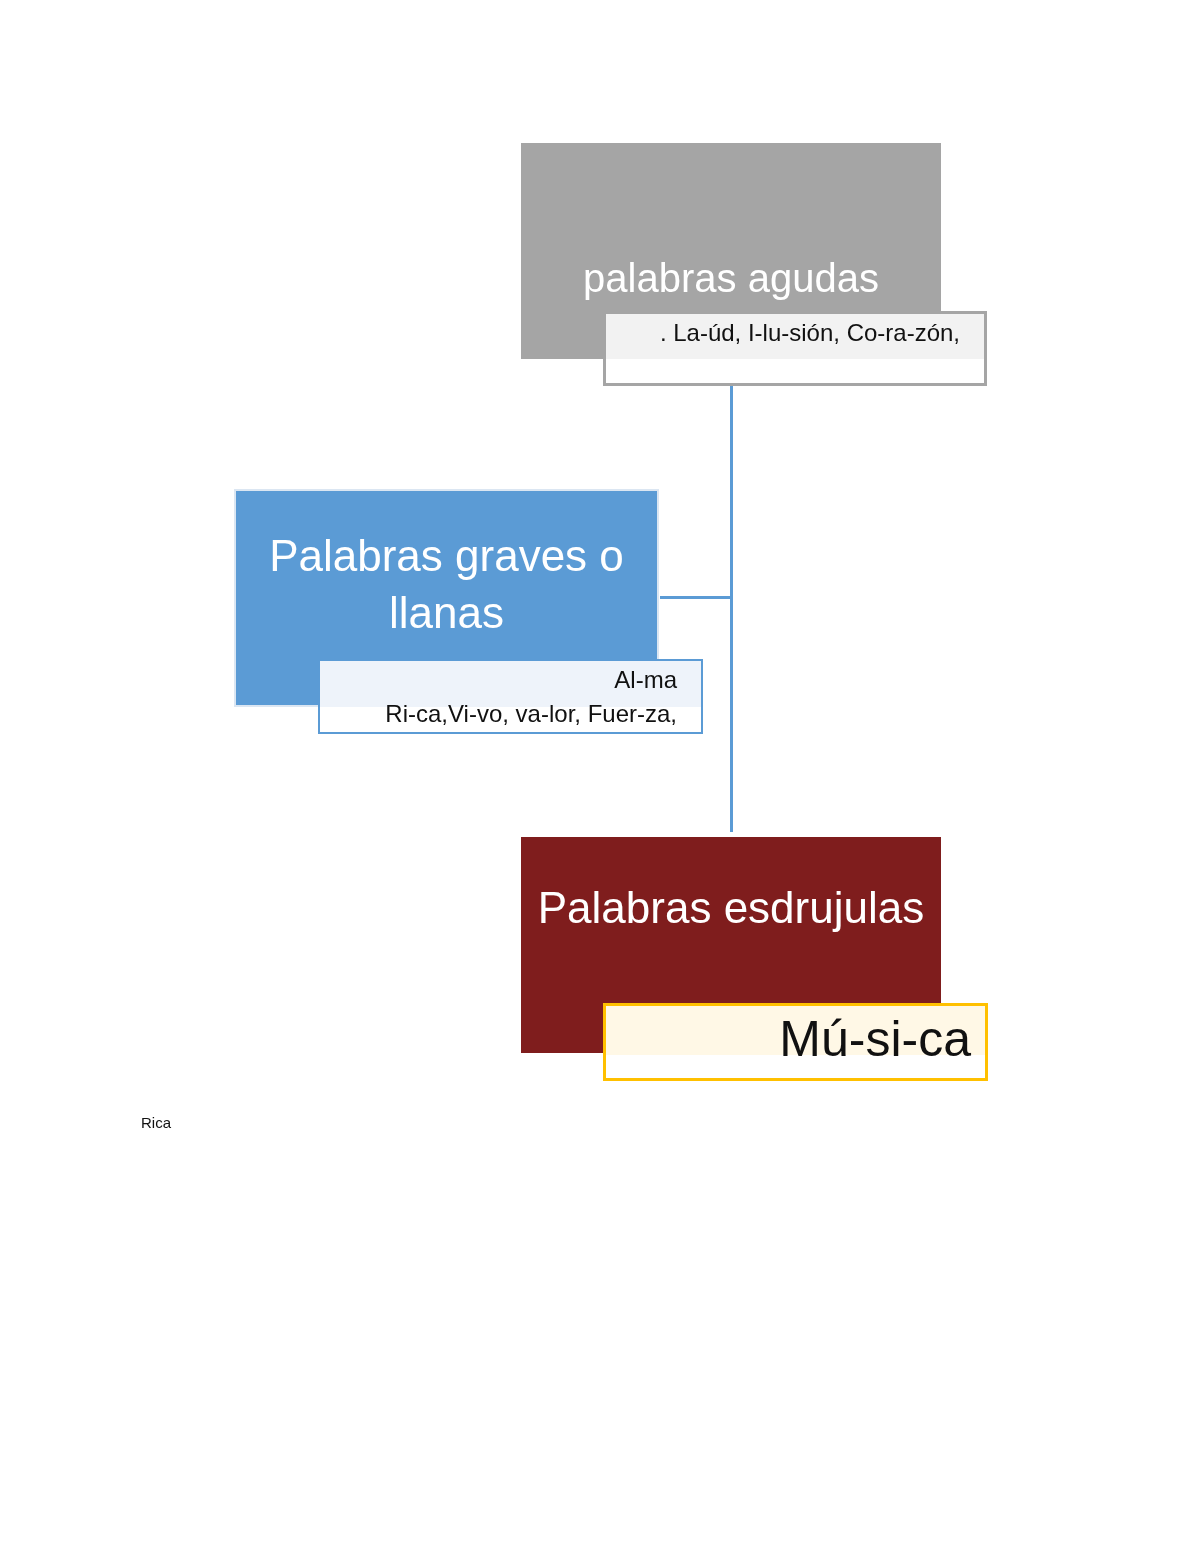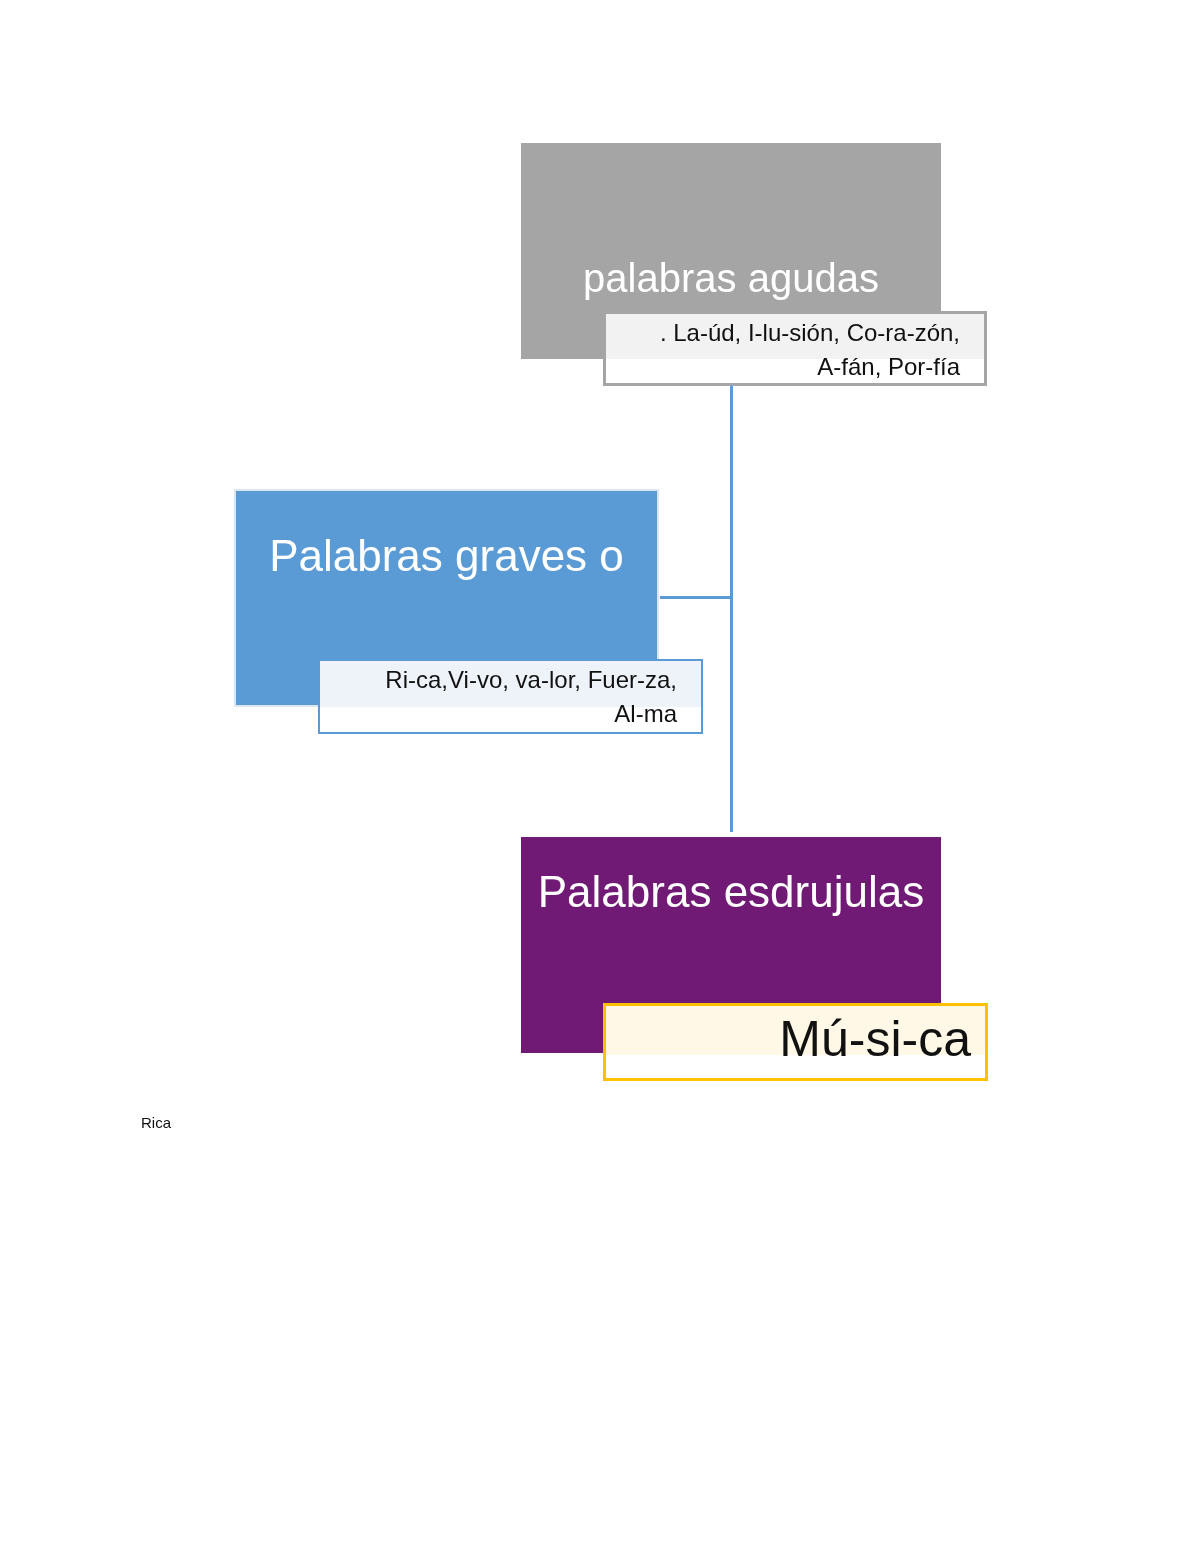--- a/index.html
+++ b/index.html
@@ -23,31 +23,31 @@
 <body>
 
 <div class="line" style="left:730px; top:362px; width:3px; height:470px;"></div>
 <div class="line" style="left:660px; top:596px; width:73px; height:3px;"></div>
 
 <div class="main-box" style="left:521px; top:143px; width:420px; height:216px; background:#a5a5a5; padding-top:109px; font-size:40px;">
   <span>palabras agudas</span>
 </div>
 <div class="sub-box" style="left:603px; top:311px; width:384px; height:75px; border:3px solid #a5a5a5; background:linear-gradient(to bottom, #f2f2f2 0, #f2f2f2 45px, #ffffff 45px); font-size:24px;">
   <div>. La-úd, I-lu-sión,  Co-ra-zón,</div>
-  <div>A-fán,  Por-fía</div>
 </div>
 
 <div class="main-box" style="left:234px; top:489px; width:425px; height:218px; background:#5b9bd5; border:2px solid #dbe6f2; padding-top:36px; font-size:44px;">
   <div>Palabras graves o</div>
+  <div>llanas</div>
 </div>
 <div class="sub-box" style="left:318px; top:659px; width:385px; height:75px; border:2px solid #5b9bd5; background:linear-gradient(to bottom, #eef3fa 0, #eef3fa 46px, #ffffff 46px); font-size:24px;">
+  <div>Al-ma</div>
   <div>Ri-ca,Vi-vo, va-lor, Fuer-za,</div>
-  <div>Al-ma</div>
 </div>
 
-<div class="main-box" style="left:521px; top:837px; width:420px; height:216px; background:#701a75; padding-top:26px; font-size:44px; white-space:nowrap;">
+<div class="main-box" style="left:521px; top:837px; width:420px; height:216px; background:#7f1d1d; padding-top:42px; font-size:44px; white-space:nowrap;">
   <span>Palabras esdrujulas</span>
 </div>
 <div class="sub-box" style="left:603px; top:1003px; width:385px; height:78px; border:3px solid #ffc000; background:linear-gradient(to bottom, #fff8e6 0, #fff8e6 49px, #ffffff 49px); font-size:50px; line-height:1.25; padding-right:14px;">
   <span>Mú-si-ca</span>
 </div>
 
 <div class="footer-text" style="left:141px; top:1070px;margin-top:44px;">Rica</div>
 
 </body></html>

